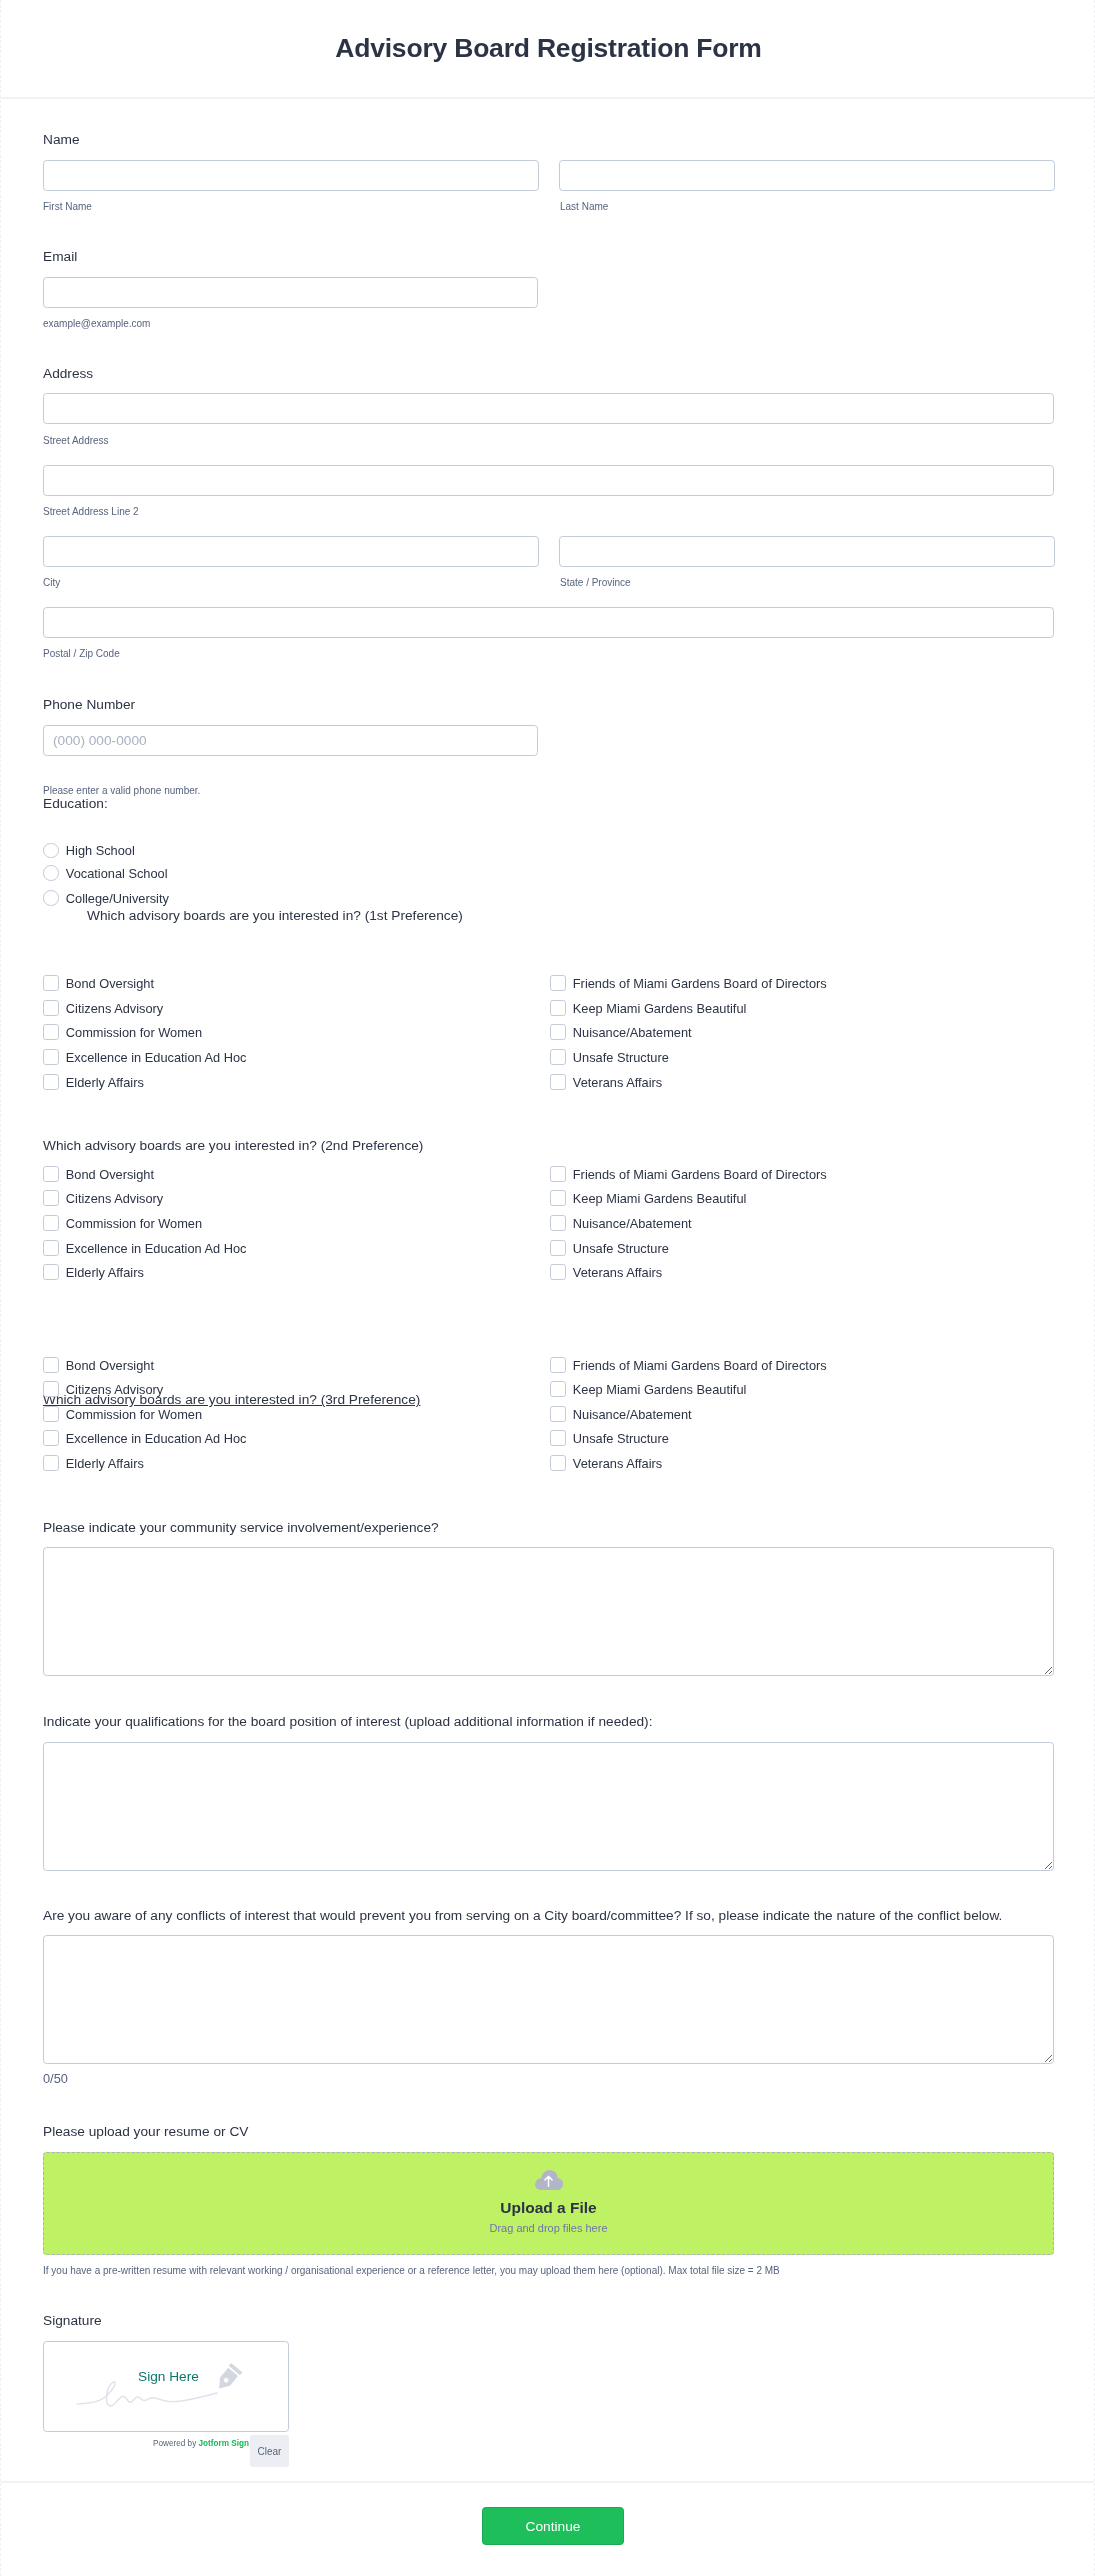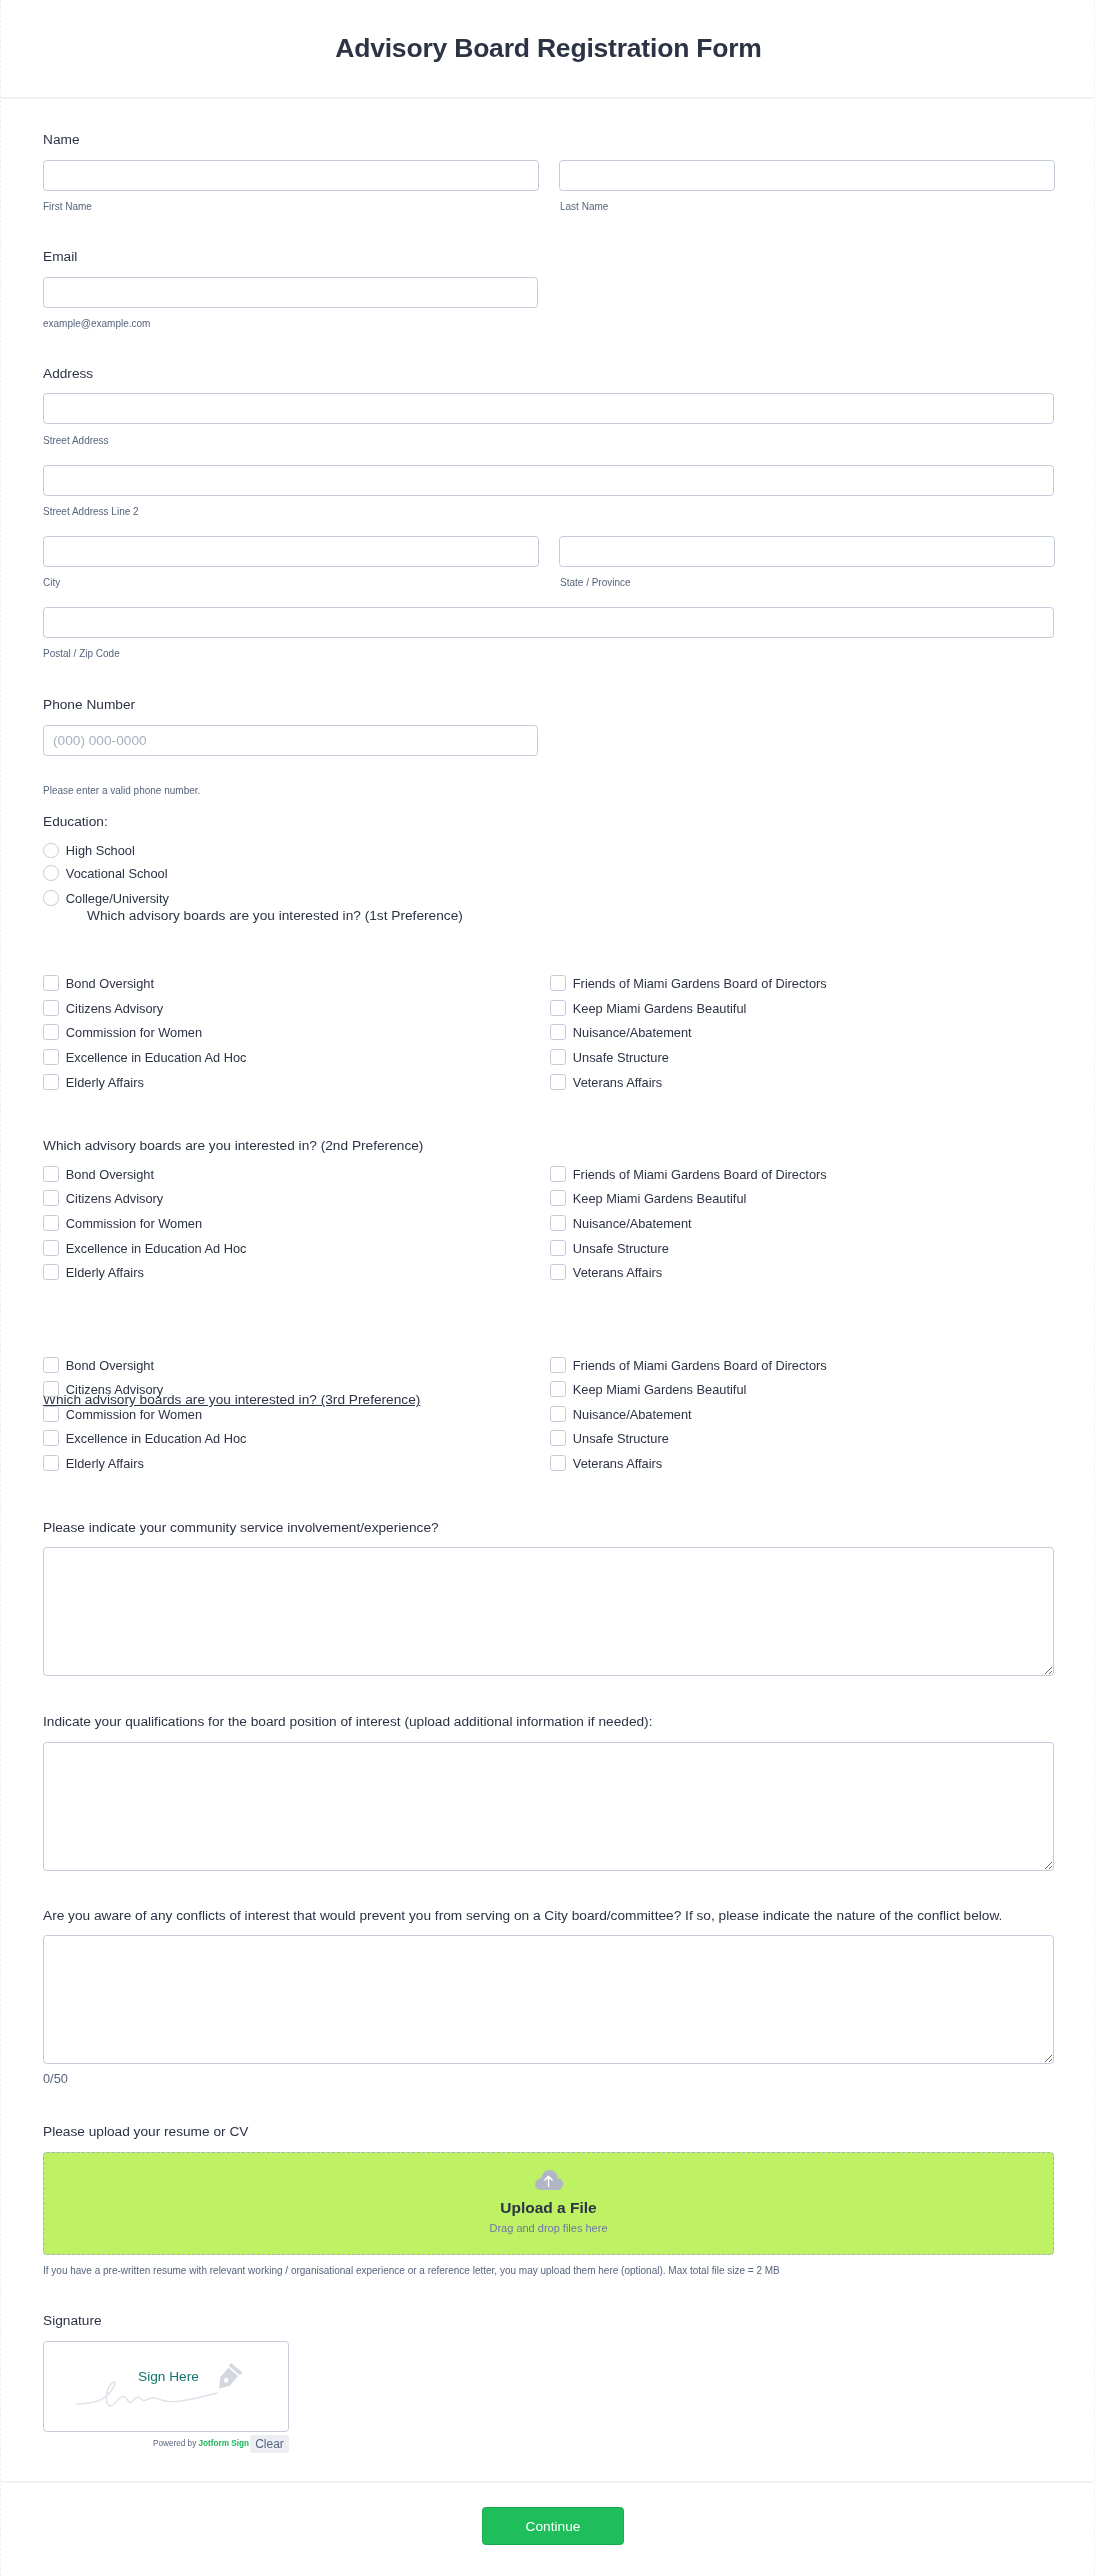--- a/index.html
+++ b/index.html
@@ -51,22 +51,22 @@
   .upload-title { font-size: 15.5px; font-weight: bold; color: #2c3345; margin-top: 7.3px; }
   .upload-sub { font-size: 11px; color: #6f76a7; margin-top: 5.5px; }
   .sig-pad {
     position: absolute; left: 42px; top: 2341px; width: 246px; height: 91px;
     border: 0.9px solid #c3cad8; border-radius: 3.7px; background: #fff;
   }
   .sig-text { position: absolute; left: 94px; top: 27px; font-size: 13.7px; color: #0f766e; }
   .powered { position: absolute; top: 2439px; left: 152px; font-size: 8.2px; color: #57647e; }
   .powered .brand { color: #18b858; font-weight: bold; }
   .clear-btn {
-    position: absolute; left: 249px; top: 2435px; width: 39px; height: 18px;
-    background: #eceef3; border-radius: 2.7px; border: none; font-size: 12px; color: #57647e;
+    position: absolute; left: 249px; top: 2435px; width: 39px; height: 32px;
+    background: #eceef3; border-radius: 2.7px; border: none; font-size: 10px; color: #57647e;
     font-family: "Liberation Sans", sans-serif;
   }
   .footer-div { position: absolute; left: 0; top: 2481px; width: 1095px; height: 1.8px; background: #f1f2f6; }
   .continue-btn {
     position: absolute; left: 481px; top: 2507px; width: 142px; height: 38px;
     background: #1ebe5b; border: 0.9px solid #1aa850; border-radius: 3.7px; color: #fff; font-size: 13.7px;
     font-family: "Liberation Sans", sans-serif;
     text-align: center;
   }
   .counter { position: absolute; left: 42px; top: 2071px; font-size: 12.8px; color: #57647e; }
@@ -97,21 +97,21 @@
 <span class="sublabel" style="left:42px; top:577px;">City</span>
 <input class="input" style="left: 558px; top: 536px; width: 496px;" value="">
 <span class="sublabel" style="left:559px; top:577px;">State / Province</span>
 <input class="input" style="left: 42px; top: 607px; width: 1011px;" value="">
 <span class="sublabel" style="left:42px; top:648px;">Postal / Zip Code</span>
 
 <label class="label" style="top:697px;">Phone Number</label>
 <input class="input" style="left: 42px; top: 725px; width: 495px;" placeholder="(000) 000-0000">
 <span class="sublabel" style="left:42px; top:765px;margin-top:20px;">Please enter a valid phone number.</span>
 
-<label class="label" style="top:814px;">Education:</label>
+<label class="label" style="top:796px;">Education:</label>
 <div class="radio-row" style="left:42px; top:840px;align-items:flex-end;">
   <span class="radio"></span>
   <span class="opt-label">High School</span>
 </div>
 <div class="radio-row" style="left:42px; top:864px;">
   <span class="radio"></span>
   <span class="opt-label">Vocational School</span>
 </div>
 <div class="radio-row" style="left:42px; top:889px;">
   <span class="radio"></span>

